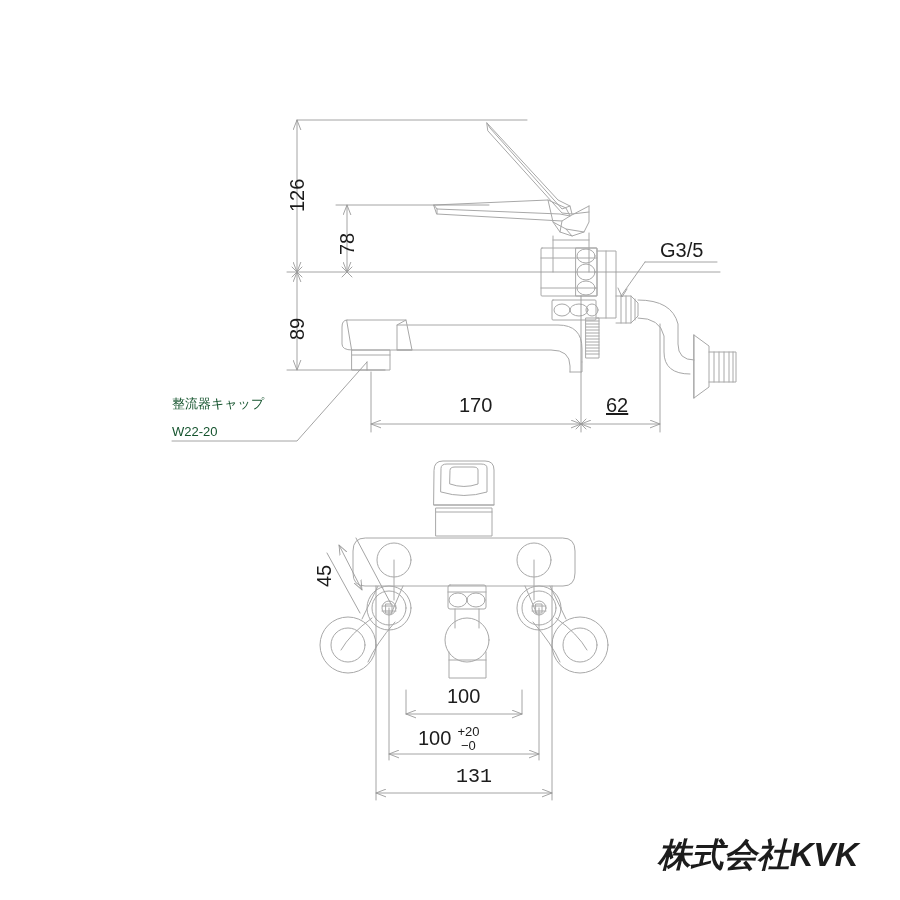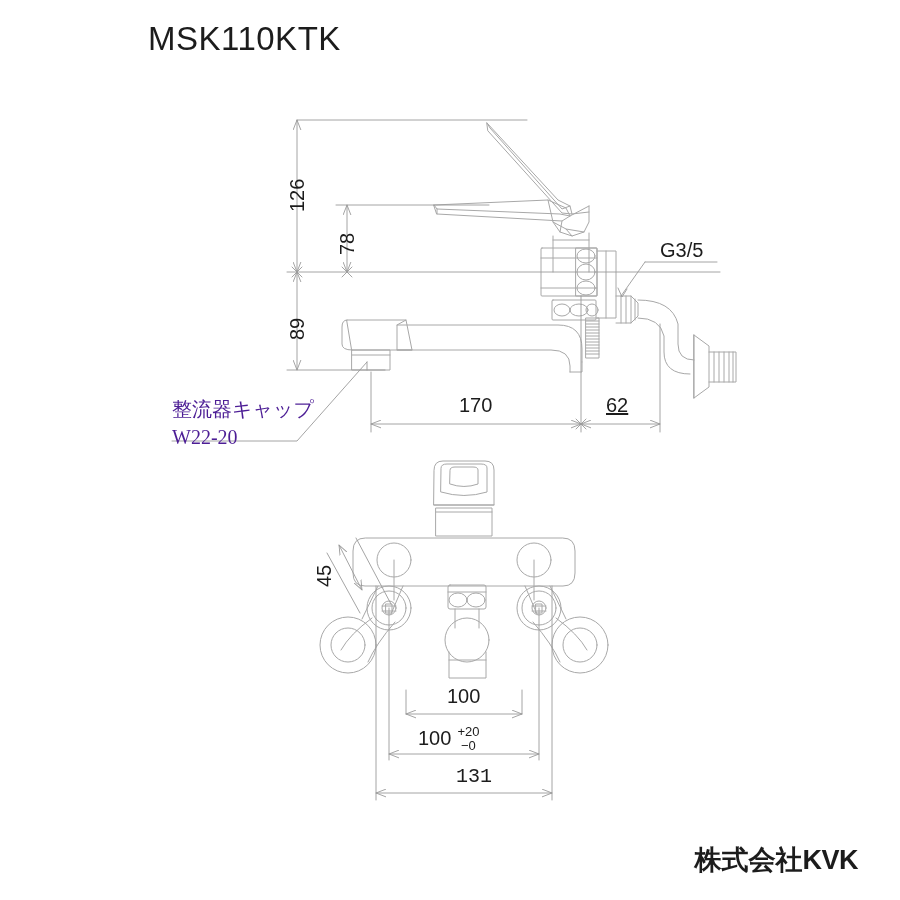--- a/index.html
+++ b/index.html
@@ -28,26 +28,27 @@
     font-size: 33px;
     font-weight: 400;
     letter-spacing: 0.5px;
     color: #1c1c1c;
     white-space: nowrap;
   }
   .brand {
     position: absolute;
     right: 42px;
     bottom: 22px;
-    font-size: 27px;
+    font-size: 33px;
     font-weight: 700;
     color: #1c1c1c;
     letter-spacing: 0px;
     white-space: nowrap;
     font-family: "DejaVu Sans", sans-serif;
+    font-style: italic;
   }
   .brand .kvk {
     font-family: "Liberation Sans", sans-serif;
     font-weight: 700;
     letter-spacing: -0.5px;
   }
   svg.draw {
     position: absolute;
     left: 0; top: 0;
     width: 900px;
@@ -59,25 +60,25 @@
     color: #1c1c1c;
     white-space: nowrap;
     font-family: "Liberation Sans", sans-serif;
   }
   .dimtext.rot {
     transform: rotate(-90deg);
     transform-origin: left top;
   }
   .notetext {
     position: absolute;
-    font-size: 20px;
-    color: #4c1d95;
+    font-size: 13px;
+    color: #14532d;
     line-height: 1.45;
     white-space: nowrap;
-    font-family: Liberation Serif, serif;
+    font-family: Liberation Sans, sans-serif;
   }
   .tol {
     position: absolute;
     font-size: 20px;
     color: #1c1c1c;
     white-space: nowrap;
   }
   .tol .stack {
     display: inline-block;
     vertical-align: middle;
@@ -87,21 +88,20 @@
     margin-left: 6px;
     position: relative;
     top: -1px;
   }
 </style>
 </head>
 <body>
 
 <div id="sheet">
 
-  <div class="title">MSK110KTK</div>
 
   <svg class="draw" viewBox="0 0 900 900" xmlns="http://www.w3.org/2000/svg">
     <defs>
       <marker id="arrL" markerWidth="11" markerHeight="9" refX="10" refY="4.5" orient="auto" markerUnits="userSpaceOnUse">
         <path d="M10,4.5 L0,0.6 M10,4.5 L0,8.4" stroke="#9a9a9a" stroke-width="0.9" fill="none"></path>
       </marker>
       <marker id="arrR" markerWidth="11" markerHeight="9" refX="1" refY="4.5" orient="auto" markerUnits="userSpaceOnUse">
         <path d="M1,4.5 L11,0.6 M1,4.5 L11,8.4" stroke="#9a9a9a" stroke-width="0.9" fill="none"></path>
       </marker>
       <g id="tickmark">

